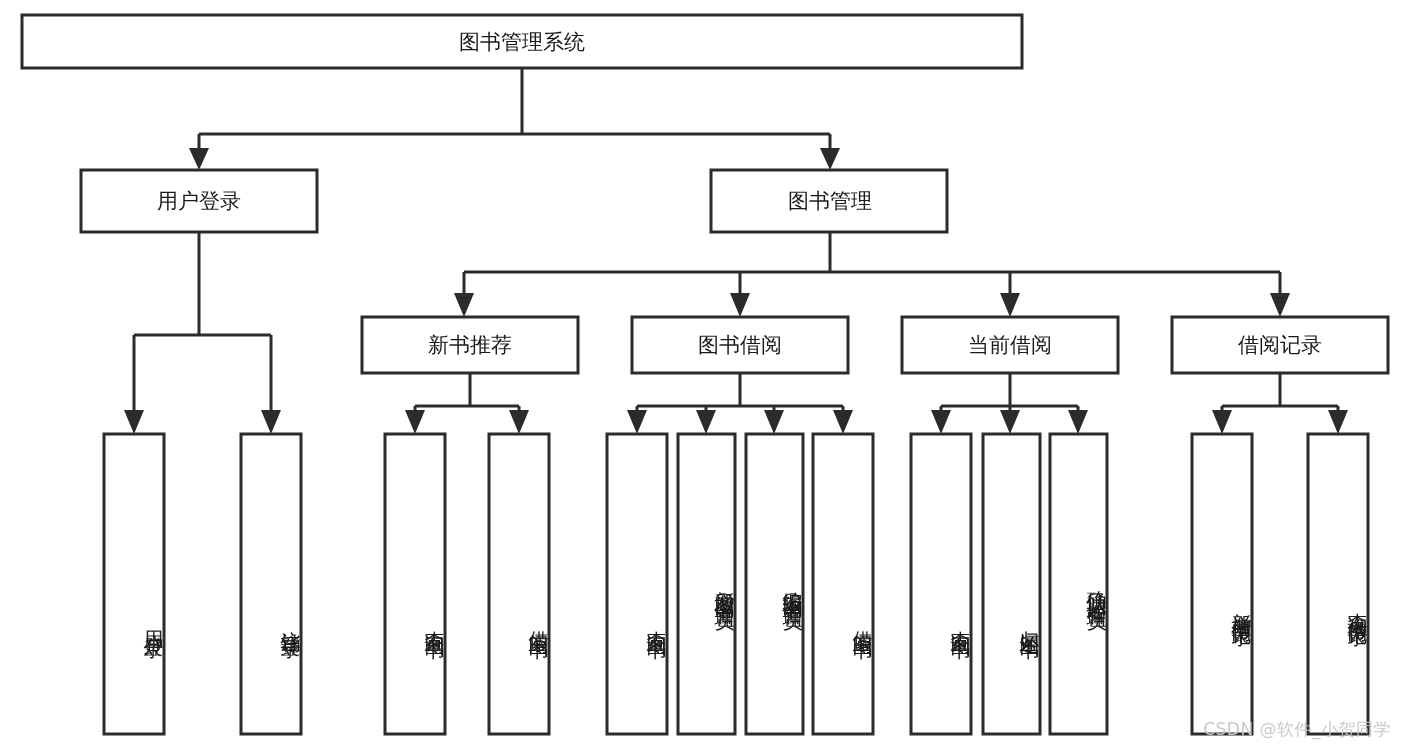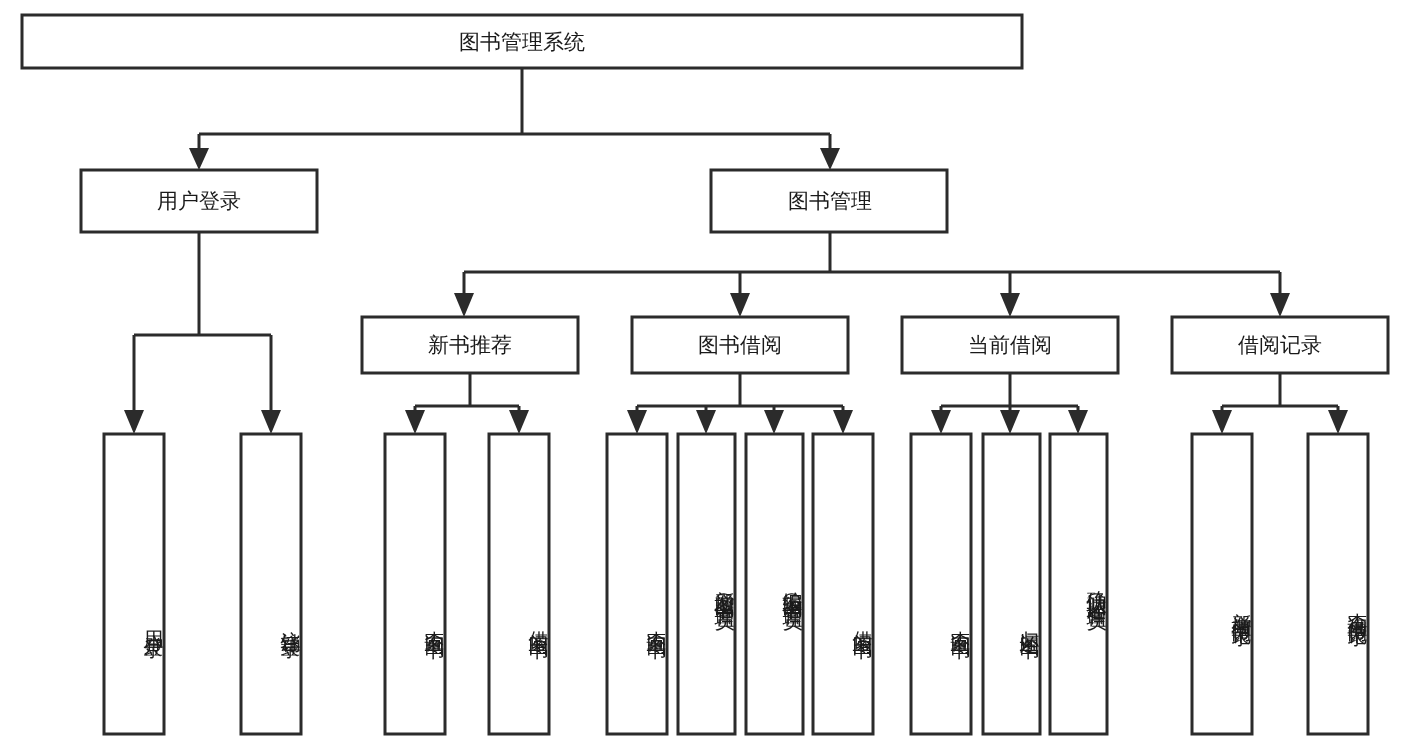--- a/index.html
+++ b/index.html
@@ -229,14 +229,15 @@
     <div class="leaf-text" style="left:678px; top:442px;  width:57px;  height:292px;">新增图书（管理员）</div>
     <div class="leaf-text" style="left:746px; top:442px;  width:57px;  height:292px;">编辑图书（管理员）</div>
     <div class="leaf-text" style="left:813px; top:508px;  width:60px;  height:226px;">借阅图书</div>
     <div class="leaf-text" style="left:911px; top:508px;  width:60px;  height:226px;">查询图书</div>
     <div class="leaf-text" style="left:983px; top:508px;  width:57px;  height:226px;">归还图书</div>
     <div class="leaf-text" style="left:1050px; top:442px; width:57px;  height:292px;">确认归还（管理员）</div>
     <div class="leaf-text" style="left:1192px; top:478px; width:60px;  height:256px;">新增借阅记录</div>
     <div class="leaf-text" style="left:1308px; top:478px; width:60px;  height:256px;">查询借阅记录</div>
   </div>
 
+  <div class="watermark">CSDN @软件_小贺同学</div>
 
 </div>
 
 </body></html>

